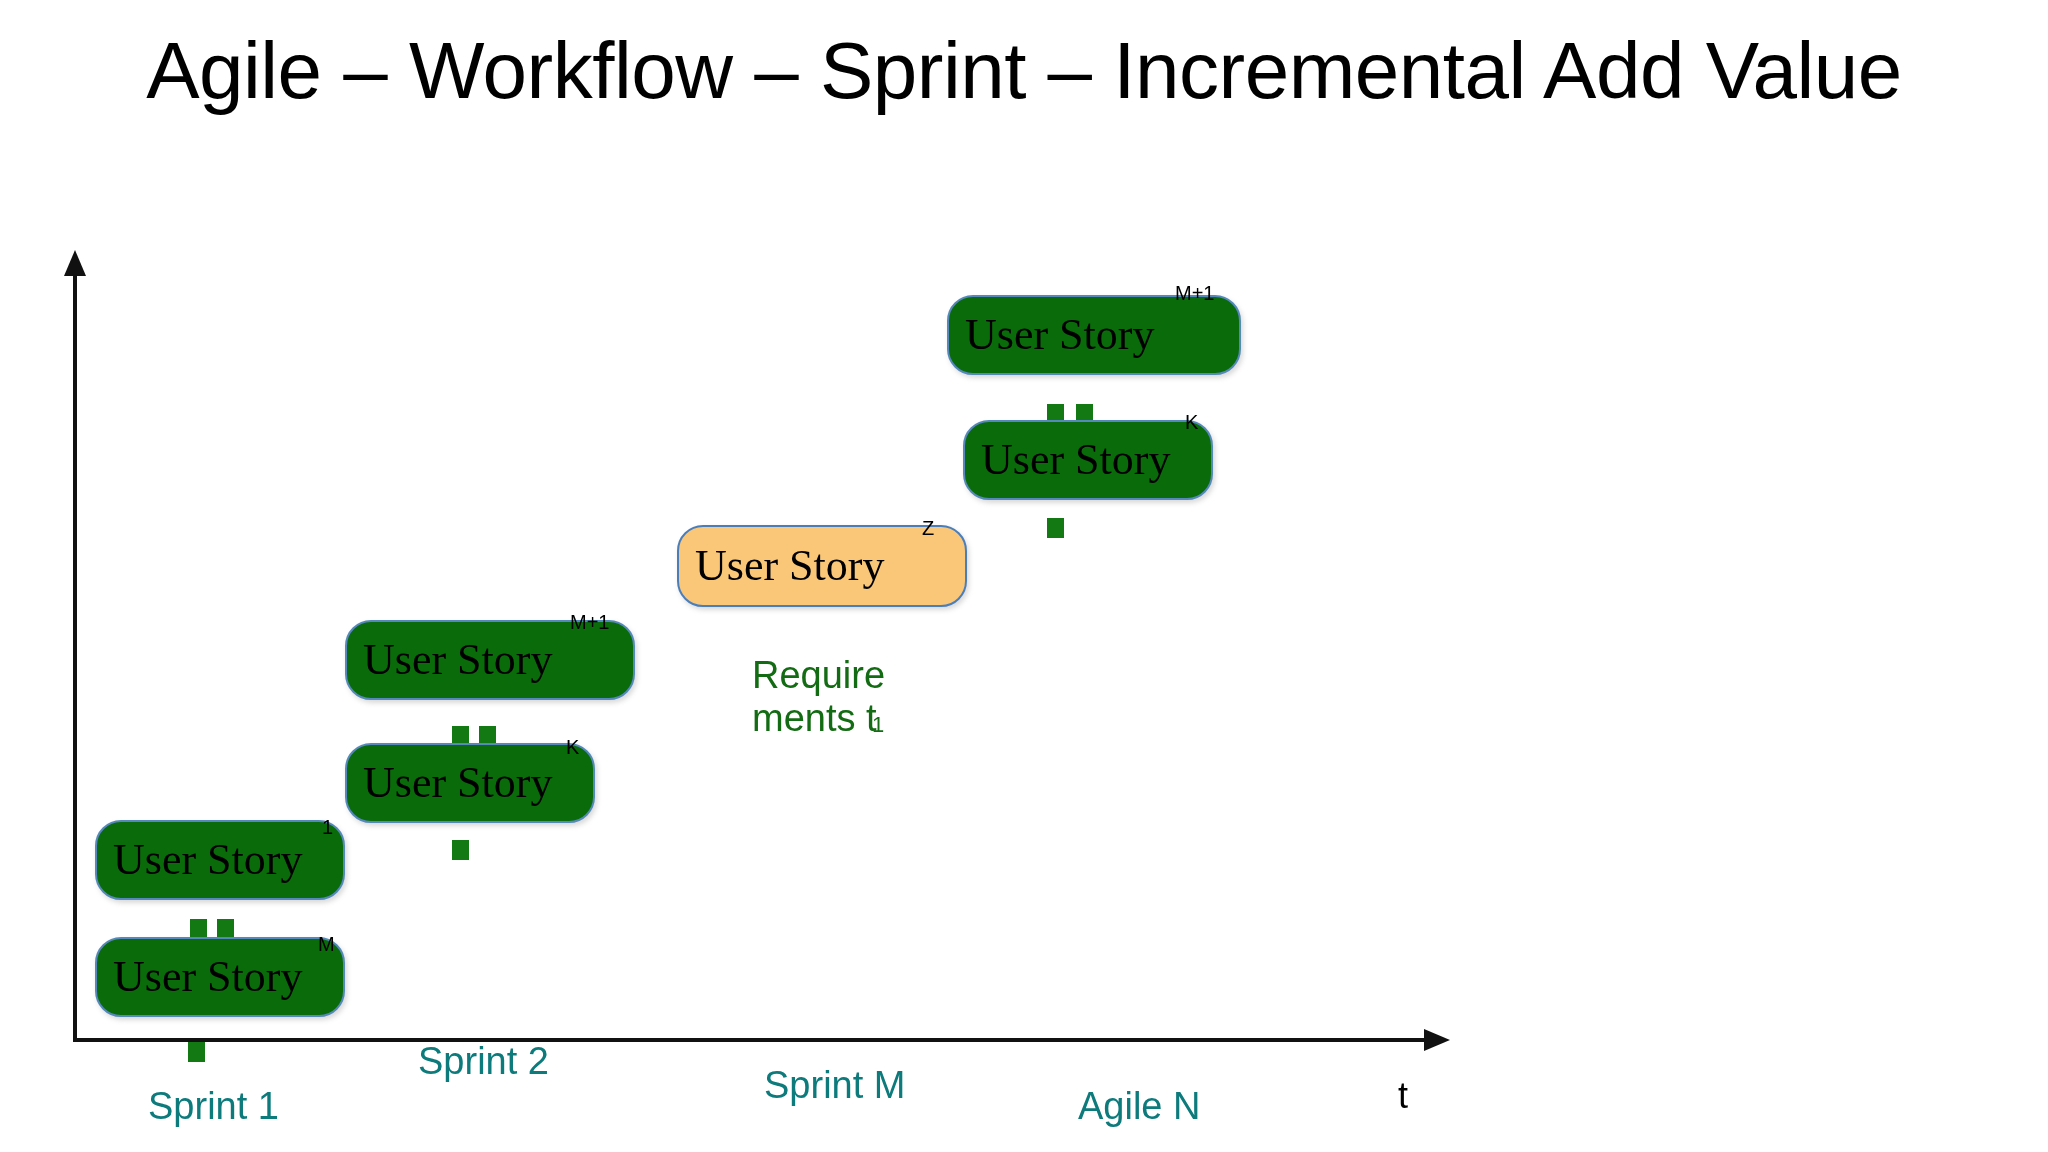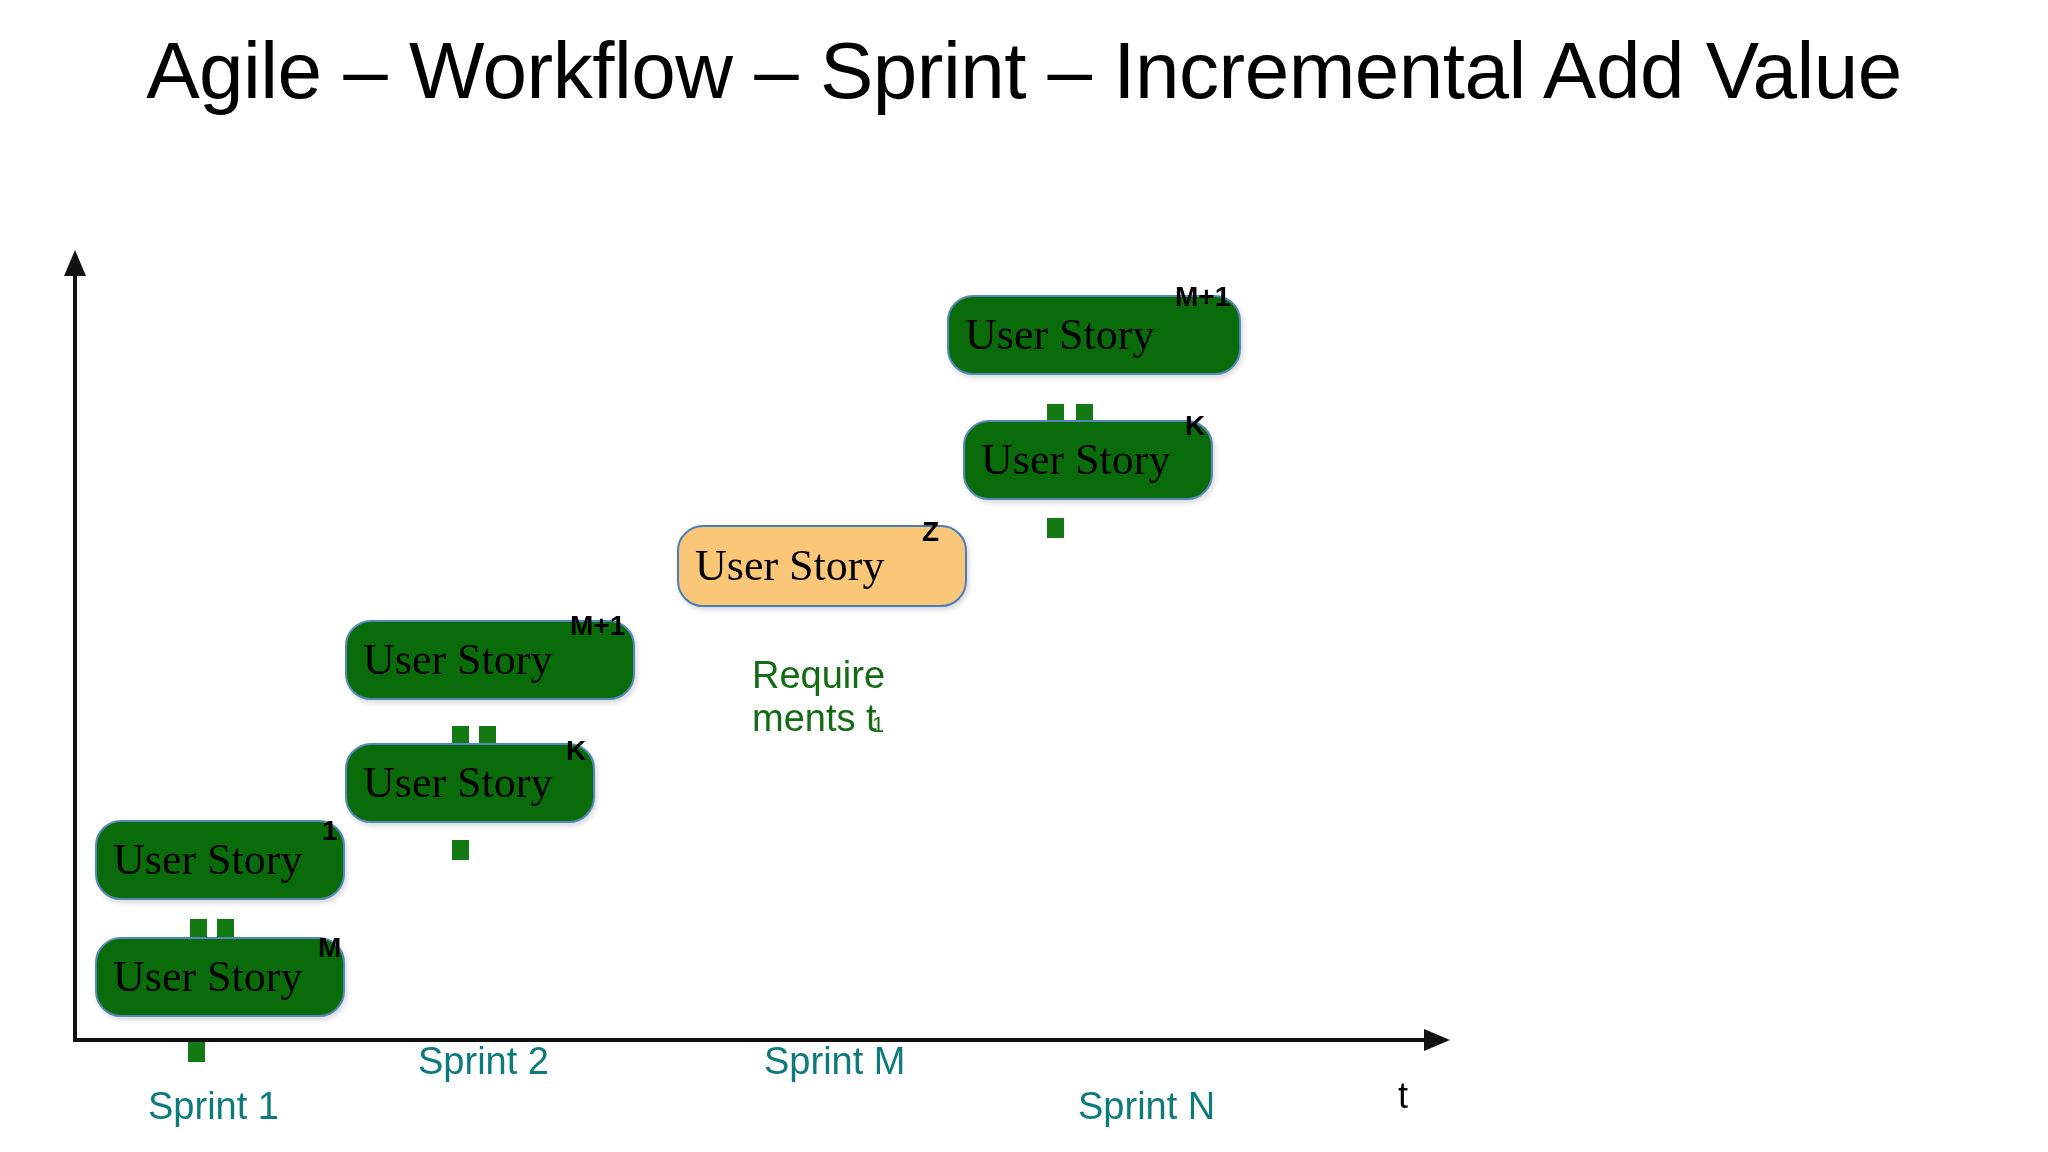--- a/index.html
+++ b/index.html
@@ -113,22 +113,22 @@
   }
   .story-label {
     font-size: 44px;
     color: #000000;
     font-family: Liberation Serif, serif;
     white-space: nowrap;
     line-height: 1;
   }
   .story-sup {
     position: absolute;
-    font-size: 28px;
-    font-weight: bold;
+    font-size: 20px;
+    font-weight: normal;
     color: #000000;
     font-family: "Liberation Sans", sans-serif;
     white-space: nowrap;
     line-height: 1;
   }
 
   
   .dot {
     position: absolute;
     width: 17px;
@@ -214,16 +214,16 @@
 
   <div class="story green" style="left:963px; top:420px; width:250px; height:80px;">
     <span class="story-label">User Story</span>
   </div>
   <div class="story-sup" style="left:1185px; top:412px;">K</div>
 
   <div class="dot" style="left:1047px; top:518px;"></div>
 
   <div class="sprint-label" style="left:148px; top:1085px;">Sprint 1</div>
   <div class="sprint-label" style="left:418px; top:1040px;">Sprint 2</div>
-  <div class="sprint-label" style="left:764px; top:1040px;">Sprint M</div>
-  <div class="sprint-label" style="left:1078px; top:1085px;">Sprint N</div>
+  <div class="sprint-label" style="left:764px; top:1064px;">Sprint M</div>
+  <div class="sprint-label" style="left:1078px; top:1085px;">Agile N</div>
 
 </div>
 
 </body></html>

